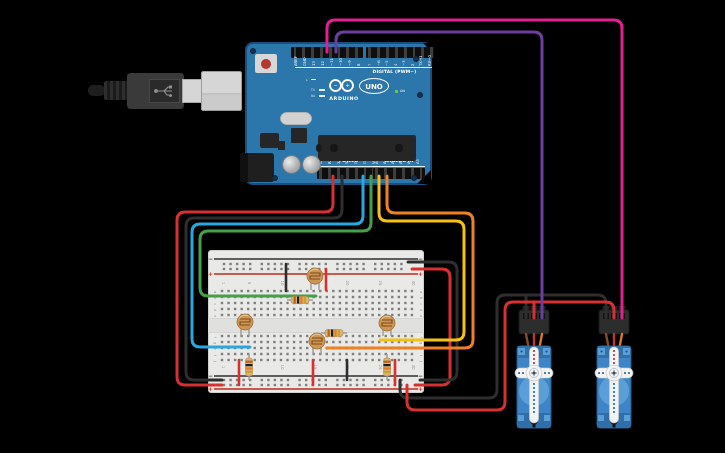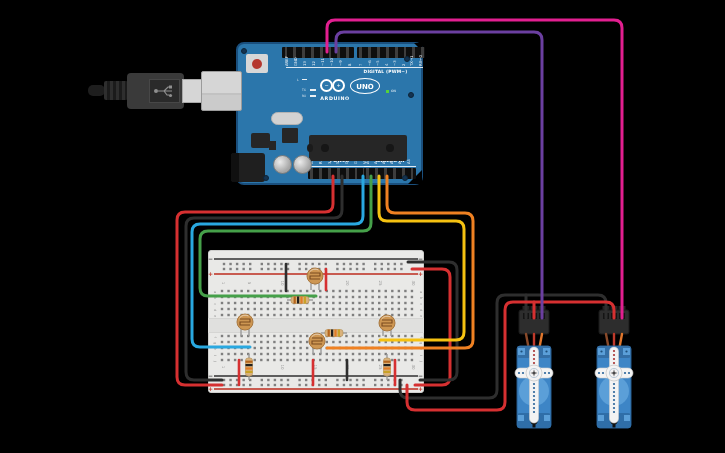--- a/index.html
+++ b/index.html
@@ -1,20 +1,20 @@
 <!DOCTYPE html>
 <html><head>
 <meta charset="utf-8">
 <style>
   html,body{margin:0;padding:0;background:#000;}
   #canvas{position:relative;width:725px;height:453px;background:#000;overflow:hidden;
           font-family:"DejaVu Sans", sans-serif;}
   .abs{position:absolute;}
   
-  #arduino{position:absolute;left:236px;top:42px;width:187px;height:143px;
+  #arduino{position:absolute;left:245px;top:42px;width:187px;height:143px;
            background:#2b76ab;border:2px solid #1a4f7d;border-radius:8px;box-sizing:border-box;z-index:2;}
   .cut-br{position:absolute;right:-1px;bottom:-1px;width:0;height:0;
           border-left:14px solid transparent;border-bottom:14px solid #000;}
   .cut-tr{position:absolute;right:-1px;top:-1px;width:0;height:0;
           border-left:8px solid transparent;border-top:8px solid #000;}
   .header{position:absolute;height:11px;background:#1c1c1c;border-radius:1px;
           background-image:repeating-linear-gradient(90deg,#0e0e0e 0 2.5px,#3d3d3d 2.5px 5.5px,#0e0e0e 5.5px 8.8px);}
   .vlabel{position:absolute;white-space:nowrap;transform-origin:0 0;transform:rotate(-90deg);
           font-size:3.8px;color:#e8eef4;line-height:1;}
   .wline{position:absolute;height:1px;background:rgba(255,255,255,.85);}

